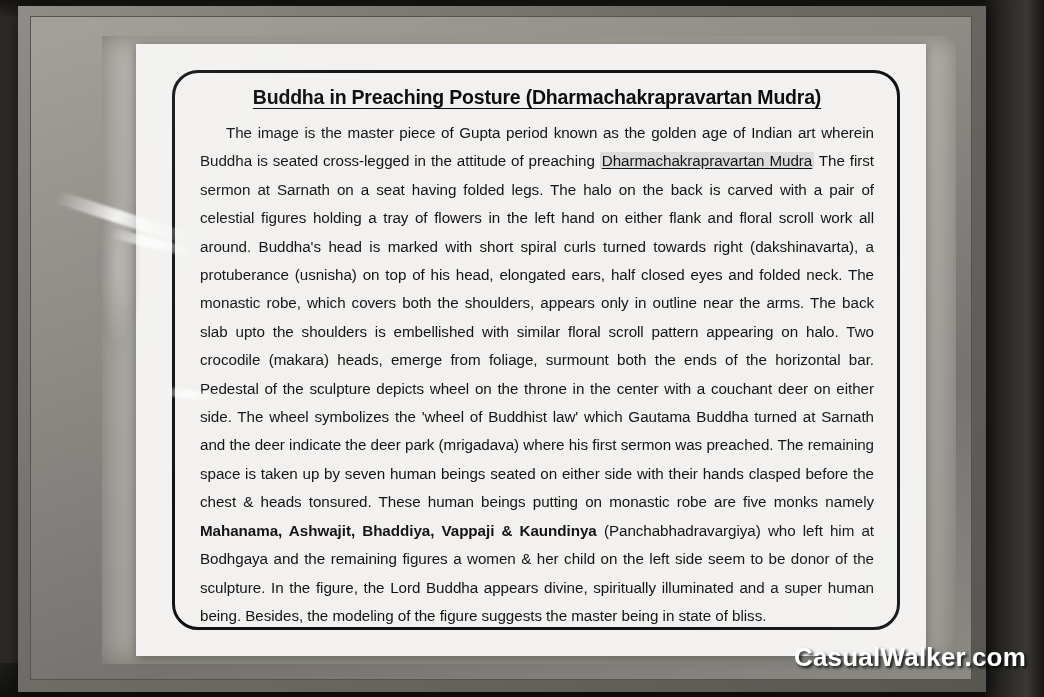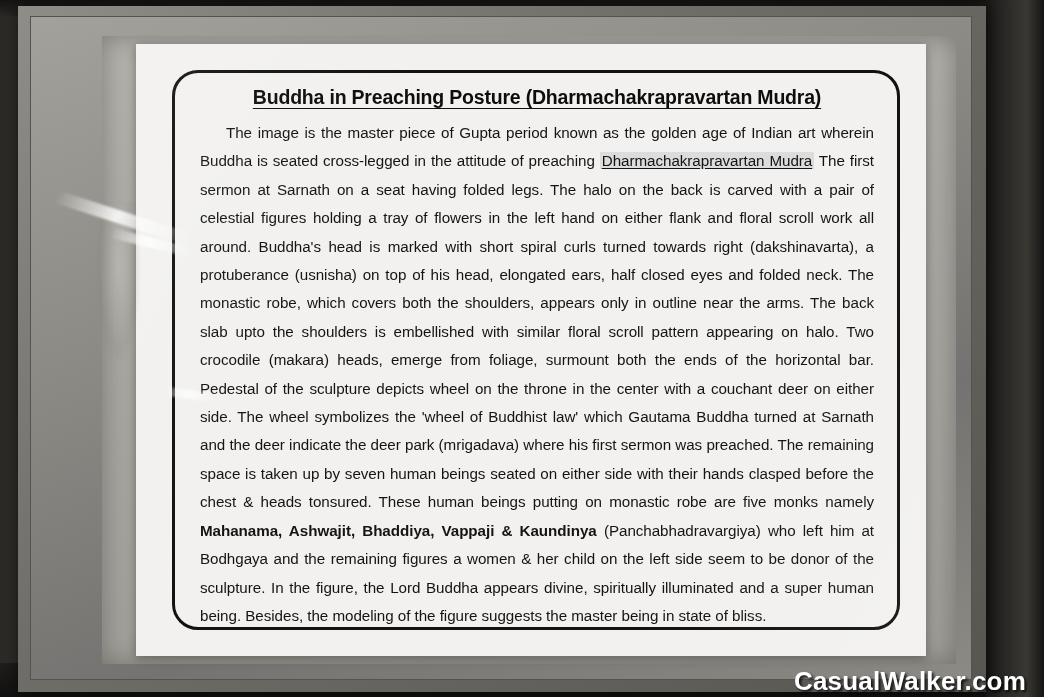--- a/index.html
+++ b/index.html
@@ -153,21 +153,21 @@
     position: absolute;
     inset: 0;
     background: linear-gradient(115deg, rgba(255,255,255,0.07) 0%, rgba(255,255,255,0.0) 28%, rgba(255,255,255,0.0) 72%, rgba(255,255,255,0.05) 100%);
     pointer-events: none;
   }
 
   
   .watermark {
     position: absolute;
     right: 18px;
-    bottom: 0;
+    bottom: 24px;
     font-size: 26px;
     font-weight: bold;
     color: #ffffff;
     text-shadow: 2px 2px 3px rgba(0,0,0,0.85);
     letter-spacing: 0.2px;
   }
 </style>
 </head>
 <body>
 

